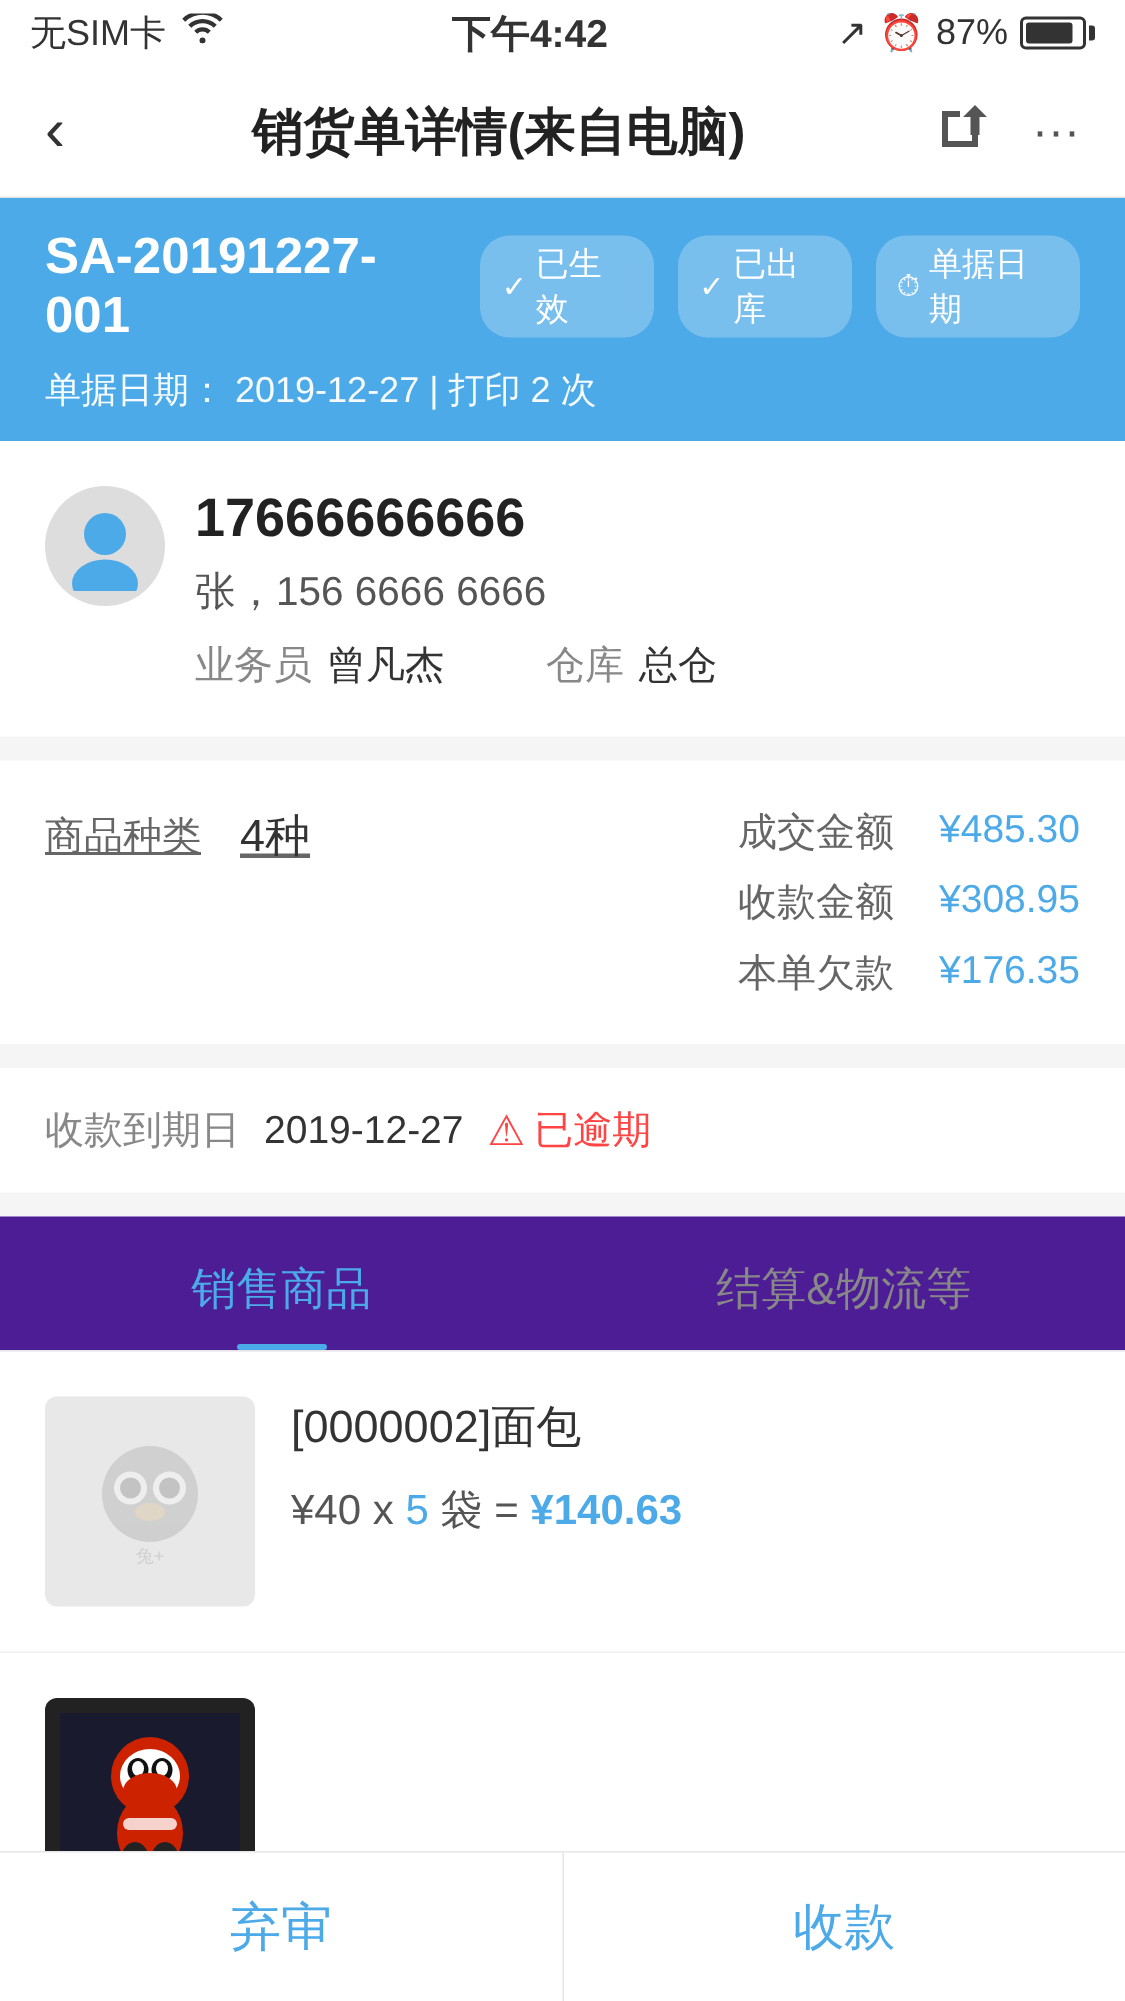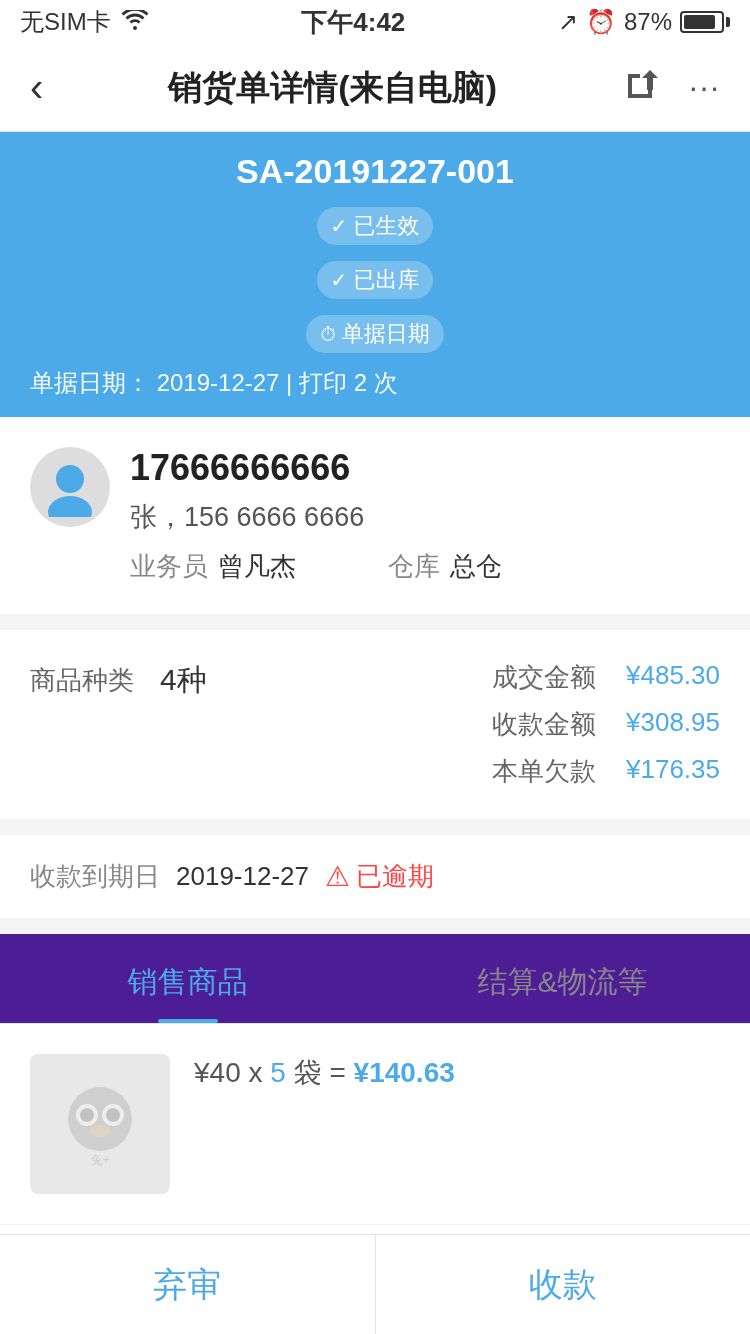--- a/index.html
+++ b/index.html
@@ -54,21 +54,20 @@
     
     .header-banner {
       background: #4daae8;
       padding: 20px 30px 18px;
     }
     .banner-top {
       display: flex;
       align-items: center;
       gap: 16px;
       margin-bottom: 14px;
-      flex-direction: column;
     }
     .order-id {
       font-size: 34px;
       font-weight: 700;
       color: #fff;
     }
     .badge {
       display: inline-flex;
       align-items: center;
       gap: 6px;
@@ -96,36 +95,36 @@
     .avatar-icon {
       width: 80px; height: 80px;
       background: #ddd;
       border-radius: 50%;
       display: flex; align-items: center; justify-content: center;
       color: #999; font-size: 40px;
     }
     .customer-info { flex: 1; }
     .customer-name { font-size: 36px; font-weight: 600; color: #222; margin-bottom: 10px; }
     .customer-phone { font-size: 27px; color: #555; margin-bottom: 14px; }
-    .customer-meta { display: flex; gap: 92px; font-size: 26px; color: #555; }
+    .customer-meta { display: flex; gap: 68px; font-size: 26px; color: #555; }
     .meta-item { display: flex; gap: 10px; }
     .meta-label { color: #888; }
     .meta-value { color: #333; }
 
     
     .stats-section {
       background: #fff;
       padding: 30px;
       margin-bottom: 16px;
       display: flex;
       justify-content: space-between;
       align-items: flex-start;
     }
     .stats-left { display: flex; flex-direction: column; }
-    .stat-row { display: flex; align-items: center; gap: 10px; font-size: 26px; color: #666; margin-bottom: 17px; }
+    .stat-row { display: flex; align-items: center; gap: 10px; font-size: 26px; color: #666; margin-bottom: 17px; text-decoration: underline; }
     .stat-label { min-width: 120px; }
     .stat-count { color: #333; font-size: 30px; font-weight: 500; }
     .stats-right { display: flex; flex-direction: column; gap: 12px; }
     .stat-item { display: flex; justify-content: space-between; gap: 30px; font-size: 26px; }
     .stat-item-label { color: #666; text-align: center; }
     .stat-item-value { color: #4daae8; font-weight: 500; }
 
     
     .due-section {
       background: #fff;
@@ -402,20 +401,21 @@
         <circle cx="45" cy="40" r="32" fill="#888"></circle>
         <circle cx="32" cy="36" r="11" fill="#fff"></circle>
         <circle cx="58" cy="36" r="11" fill="#fff"></circle>
         <circle cx="32" cy="36" r="7" fill="#555"></circle>
         <circle cx="58" cy="36" r="7" fill="#555"></circle>
         <ellipse cx="45" cy="52" rx="10" ry="6" fill="#c8a060"></ellipse>
         <text x="45" y="85" text-anchor="middle" font-size="12" fill="#888">兔+</text>
       </svg>
     </div>
     <div class="product-info">
+      <div class="product-name">[0000002]面包</div>
       <div class="product-price">
         <span>¥40</span>
         <span> x </span>
         <span class="qty"><span>5</span></span>
         <span>袋</span>
         <span> = </span>
         <span class="total">¥140.63</span>
       </div>
     </div>
   </div>

